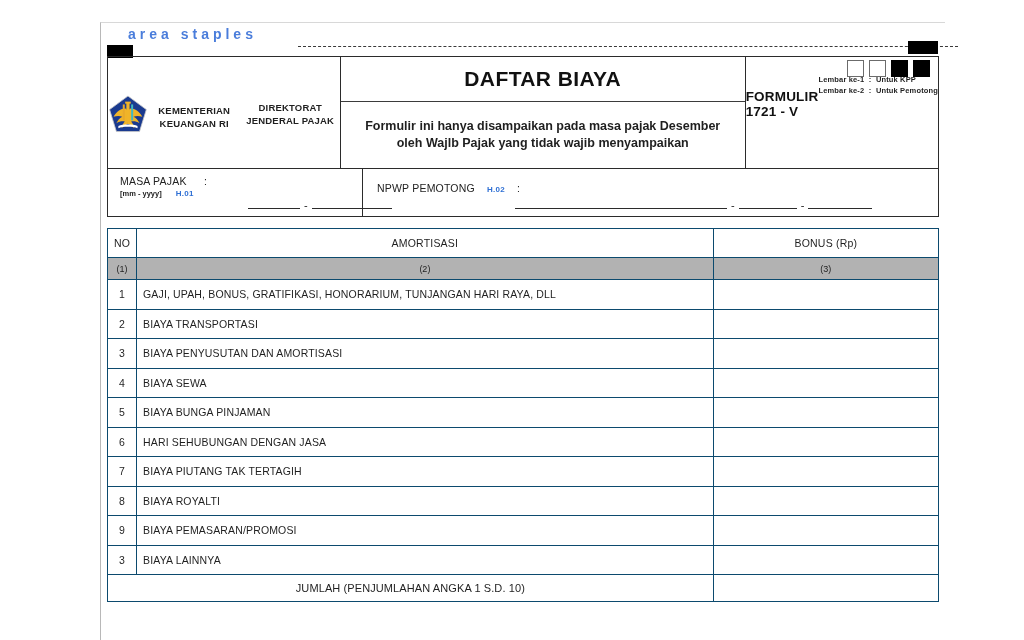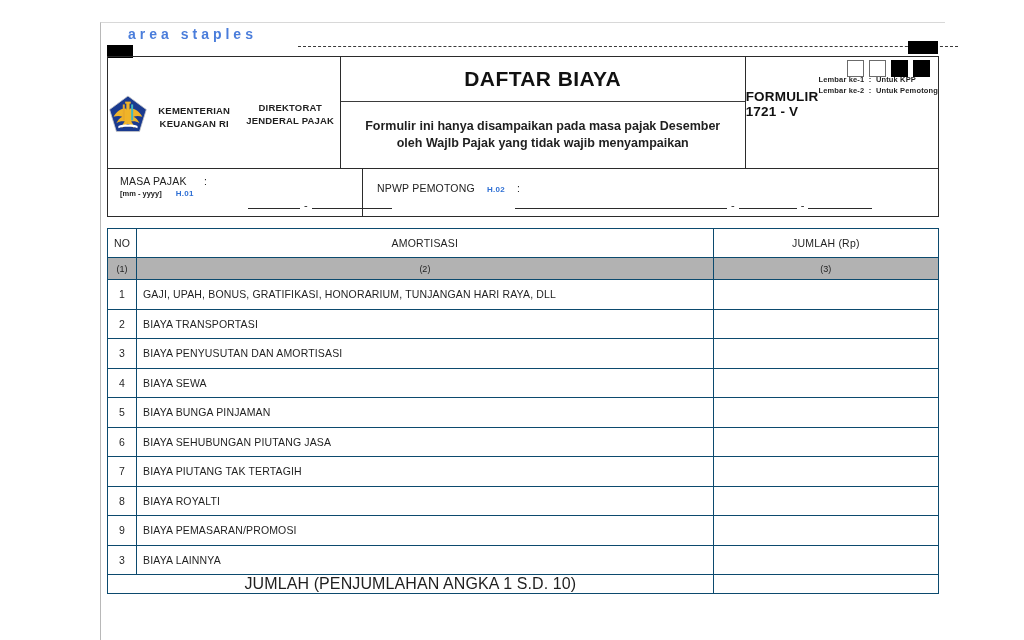--- a/index.html
+++ b/index.html
@@ -288,22 +288,22 @@
     text-align: center;
   }
   .row-desc {
     font-size: 10.5px;
     color: #1f1f1f;
     padding-left: 6px;
     letter-spacing: 0.15px;
   }
   .row-amount { background: #ffffff; }
   .total-cell {
-    height: 19px;
-    font-size: 16px;
+    height: 27px;
+    font-size: 11px;
     font-weight: bold;
     color: #1f1f1f;
     text-align: center;
     letter-spacing: 0.1px;
   }
 </style>
 </head>
 <body>
 
 <div id="page-sheet"></div>
@@ -400,21 +400,21 @@
   <table id="cost-table">
     <colgroup>
       <col class="col-no">
         <col class="col-desc">
         <col class="col-amount">
     </colgroup>
     <thead>
       <tr>
         <th class="th-cell">NO</th>
         <th class="th-cell">AMORTISASI</th>
-        <th class="th-cell">JUMLAH (Rp)</th>
+        <th class="th-cell">BONUS (Rp)</th>
       </tr>
       <tr>
         <td class="num-cell">(1)</td>
         <td class="num-cell">(2)</td>
         <td class="num-cell">(3)</td>
       </tr>
     </thead>
     <tbody id="table-body">
         <tr>
           <td class="row-no">1</td>
@@ -436,21 +436,21 @@
           <td class="row-desc">BIAYA SEWA</td>
           <td class="row-amount"></td>
         </tr>
         <tr>
           <td class="row-no">5</td>
           <td class="row-desc">BIAYA BUNGA PINJAMAN</td>
           <td class="row-amount"></td>
         </tr>
         <tr>
           <td class="row-no">6</td>
-          <td class="row-desc">BIAYA SEHUBUNGAN PIUTANG JASA</td>
+          <td class="row-desc">HARI SEHUBUNGAN DENGAN JASA</td>
           <td class="row-amount"></td>
         </tr>
         <tr>
           <td class="row-no">7</td>
           <td class="row-desc">BIAYA PIUTANG TAK TERTAGIH</td>
           <td class="row-amount"></td>
         </tr>
         <tr>
           <td class="row-no">8</td>
           <td class="row-desc">BIAYA ROYALTI</td>

